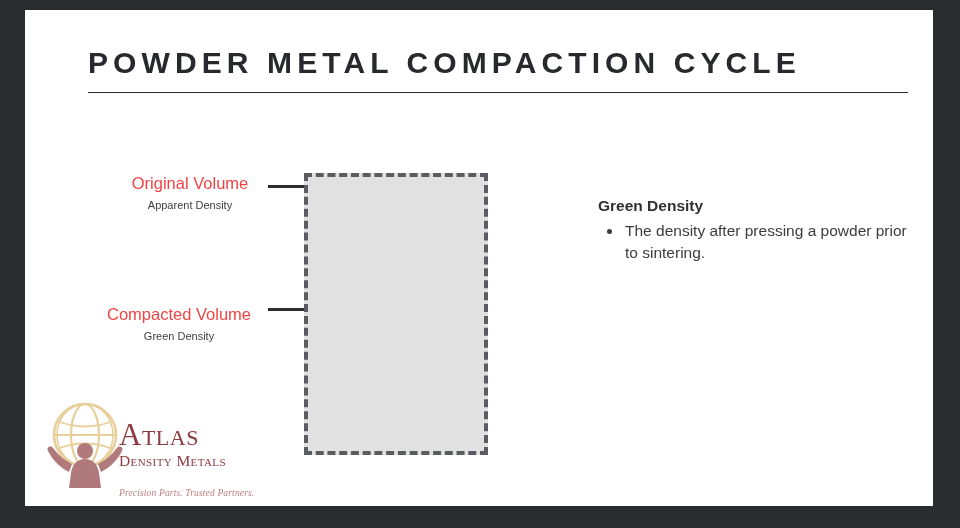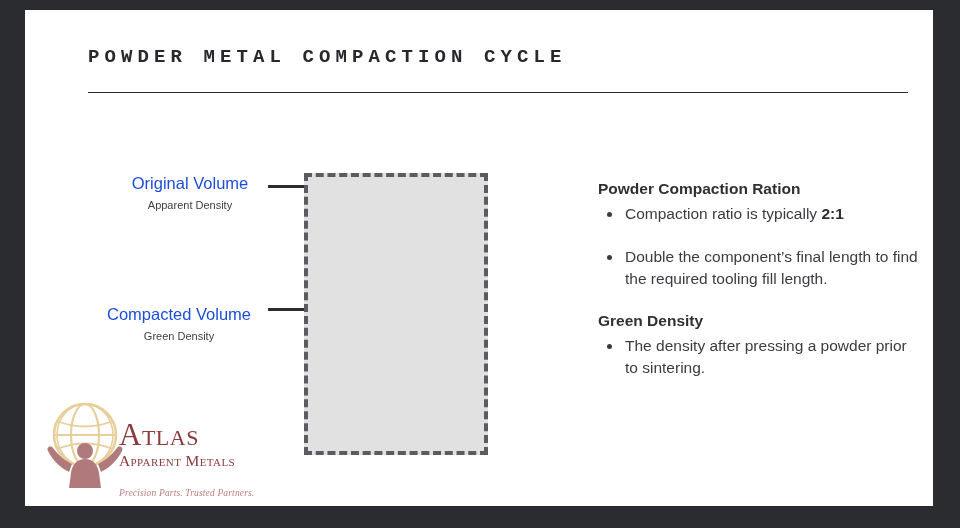--- a/index.html
+++ b/index.html
@@ -31,22 +31,22 @@
     height: 496px;
     background: #ffffff;
     overflow: hidden;
   }
 
   
   #slide-title {
     position: absolute;
     left: 63px;
     top: 36px;
-    font-family: Liberation Mono, monospace;
-    font-size: 19px;
+    font-family: Liberation Sans, sans-serif;
+    font-size: 30px;
     font-weight: bold;
     letter-spacing: 5.1px;
     color: #28292d;
     white-space: nowrap;
   }
   #title-rule {
     position: absolute;
     left: 63px;
     top: 82px;
     width: 820px;
@@ -63,21 +63,21 @@
     height: 496px;
   }
   .callout {
     position: absolute;
     text-align: center;
     color: #3b3c40;
   }
   .callout .primary {
     font-size: 16.5px;
     line-height: 20px;
-    color: #1d4ed8;
+    color: #ef4444;
     white-space: nowrap;
   }
   .callout .secondary {
     font-size: 11px;
     line-height: 19px;
     color: #3f4044;
     white-space: nowrap;
     margin-top: 3px;
   }
   #callout-original {
@@ -283,38 +283,27 @@
         </g>
         <g fill="#b07a7c">
           <circle cx="44" cy="49" r="8"></circle>
           <path d="M44 57 c-8 0 -13 6 -14 14 l-2 15 h32 l-2 -15 c-1 -8 -6 -14 -14 -14 z"></path>
           <path d="M31 62 c-6 -3 -13 -8 -19 -16 c-2 -3 -7 -1 -5 3 c5 10 13 17 21 21 z"></path>
           <path d="M57 62 c6 -3 13 -8 19 -16 c2 -3 7 -1 5 3 c-5 10 -13 17 -21 21 z"></path>
         </g>
       </svg>
       <div id="logo-wordmark">
         <div id="logo-atlas">Atlas</div>
-        <div id="logo-pressed-metals">Apparent Metals</div>
+        <div id="logo-pressed-metals">Density Metals</div>
         <div id="logo-tagline">Precision Parts. Trusted Partners.</div>
       </div>
     </div>
 
     <div id="content-column">
 
-      <div class="section" id="section-compaction">
-        <div class="section-heading">Powder Compaction Ration</div>
-        <ul class="bullet-list">
-          <li class="bullet-item">
-            <span class="dot"></span><span>Compaction ratio is typically </span><b>2:1</b>
-          </li>
-          <li class="bullet-item spaced-item">
-            <span class="dot"></span><span>Double the component’s final length to find the required tooling fill length.</span>
-          </li>
-        </ul>
-      </div>
 
       <div class="section" id="section-apparent">
       </div>
 
       <div class="section" id="section-green">
         <div class="section-heading">Green Density</div>
         <ul class="bullet-list">
           <li class="bullet-item">
             <span class="dot"></span><span>The density after pressing a powder prior to sintering.</span>
           </li>

